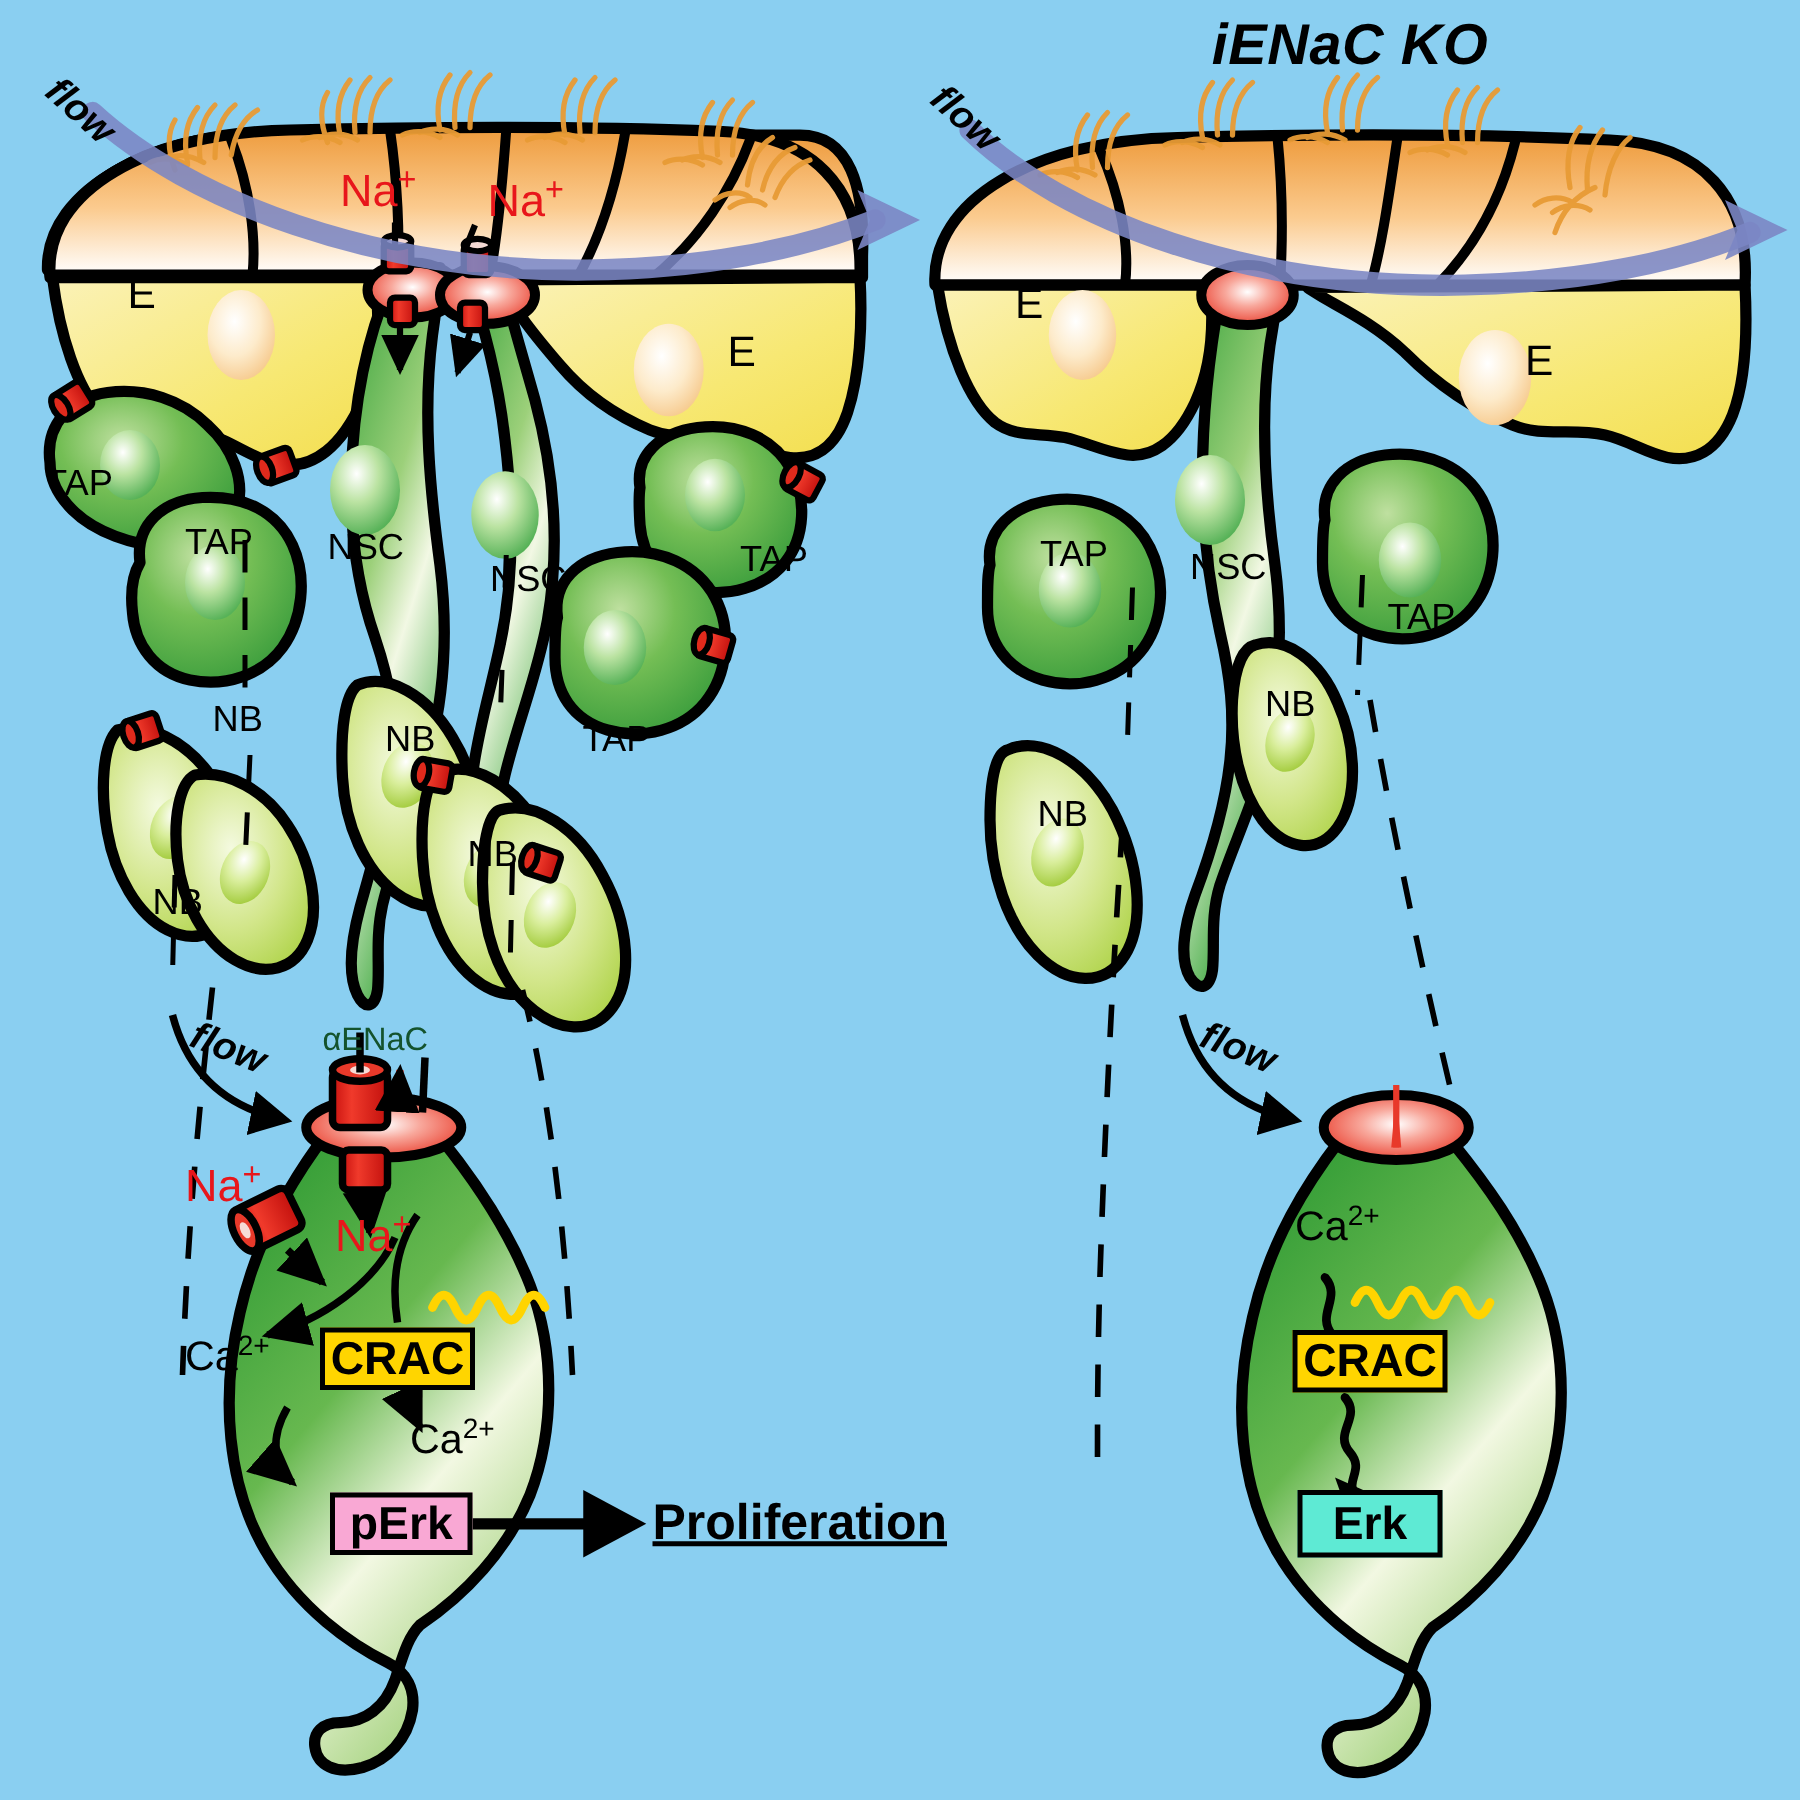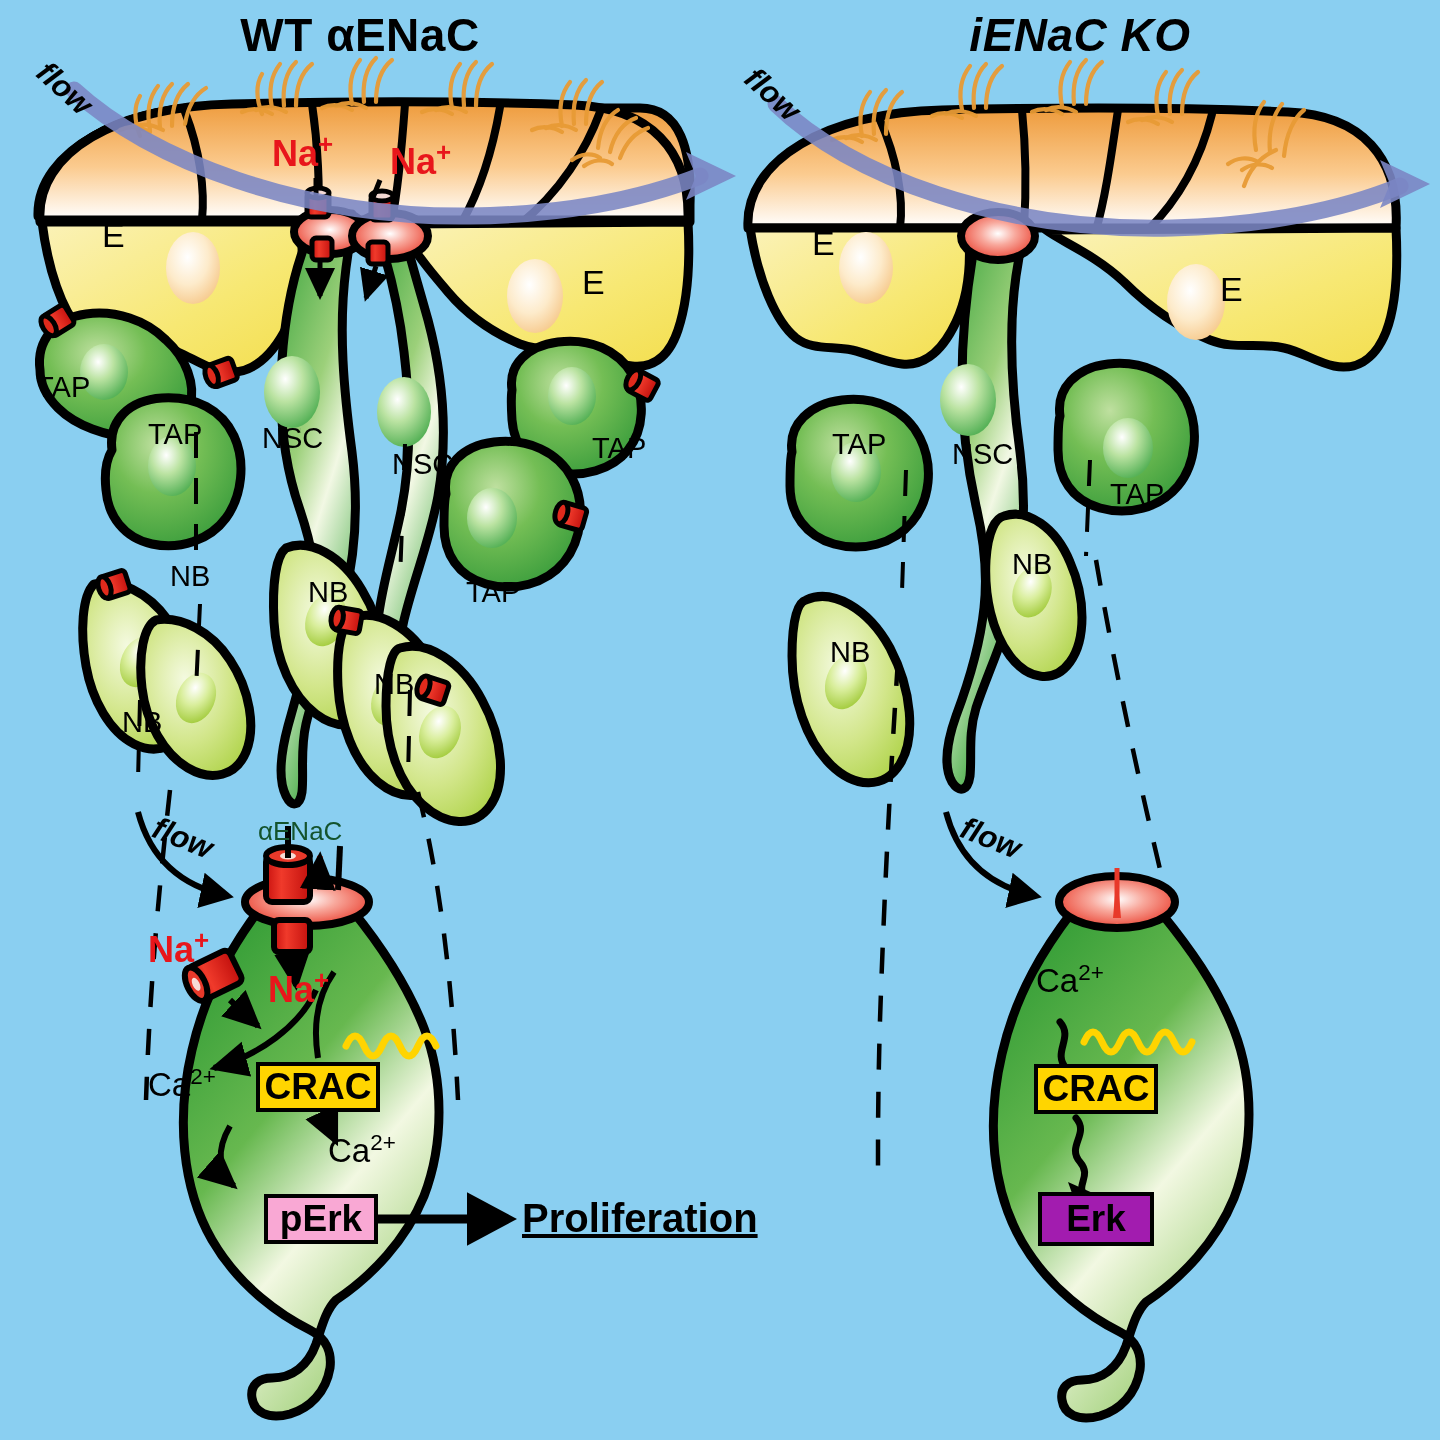--- a/index.html
+++ b/index.html
@@ -38,21 +38,21 @@
     position: absolute;
     font-family: "Liberation Sans", sans-serif;
     white-space: nowrap;
     color: #000;
     line-height: 1;
   }
   .lbl.cell { font-size: 29px; }
   .lbl.ep { font-size: 34px; }
   .lbl.na {
     font-size: 36px;
-    font-weight: bold;
+    font-weight: normal;
     color: #E8161B;
   }
   .lbl.na sup { font-size: 0.72em; }
   .lbl.ca { font-size: 33px; color: #000; }
   .lbl.ca sup { font-size: 0.68em; }
   .lbl.aenac {
     font-size: 26px;
     color: #14532d;
   }
   .lbl.prolif {
@@ -69,21 +69,21 @@
     border: 4px solid #000;
     font-family: "Liberation Sans", sans-serif;
     font-weight: bold;
     display: flex;
     align-items: center;
     justify-content: center;
     box-sizing: border-box;
   }
   .boxlabel.crac { background: #FFD500; color: #000; font-size: 37px; }
   .boxlabel.perk { background: #f9a8d4; color: #000; font-size: 37px; }
-  .boxlabel.erk  { background: #a21caf; color: #000; font-size: 37px; }
+  .boxlabel.erk  { background: #5eead4; color: #000; font-size: 37px; }
 </style>
 </head>
 <body>
 
 <div id="figure">
 
   <svg class="layer" viewBox="0 0 1440 1440">
     <defs>
 
       <linearGradient id="gEpApical" x1="0" y1="1" x2="0" y2="0">
@@ -544,21 +544,20 @@
 
       <path d="M1060,1022 C1074,1038 1052,1052 1066,1068 C1080,1084 1056,1094 1068,1108" fill="none" stroke="#000" stroke-width="7" stroke-linecap="round"></path>
 
       <path d="M1084,1042 q9,-20 18,0 q9,20 18,0 q9,-20 18,0 q9,20 18,0 q9,-20 18,0 q9,20 18,0" fill="none" stroke="#FFD400" stroke-width="7" stroke-linecap="round"></path>
 
       <path d="M1076,1118 C1090,1134 1066,1146 1080,1162 C1092,1176 1076,1184 1084,1196" fill="none" stroke="#000" stroke-width="7" stroke-linecap="round"></path>
       <path d="M1068,1182 L1104,1198 L1078,1210 Z" fill="#000"></path>
     </g>
   </svg>
 
-  <div class="panel-title" id="title-left">WT αENaC</div>
   <div class="panel-title" id="title-right">iENaC KO</div>
 
   <div class="lbl flow" style="left:52px; top:56px; transform:rotate(42deg); transform-origin:left top;">flow</div>
 
   <div class="lbl na" style="left:272px; top:132px;">Na<sup>+</sup></div>
   <div class="lbl na" style="left:390px; top:140px;">Na<sup>+</sup></div>
 
   <div class="lbl ep" style="left:102px; top:218px;">E</div>
   <div class="lbl ep" style="left:582px; top:265px;">E</div>
 

